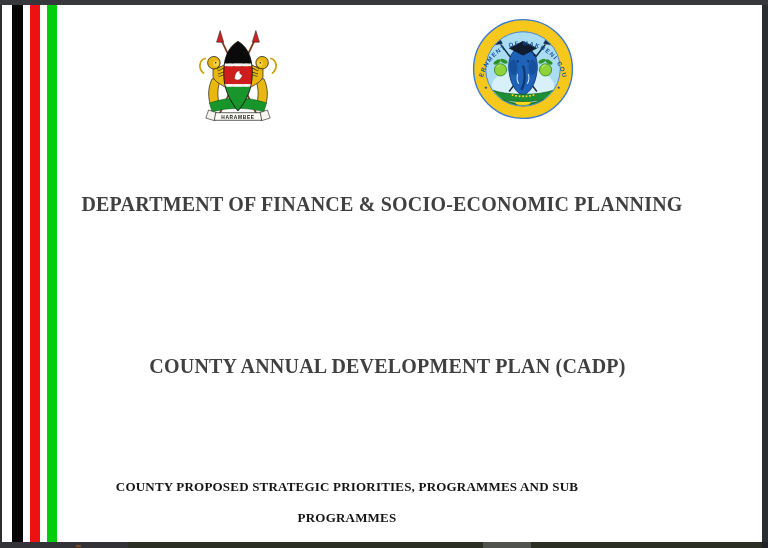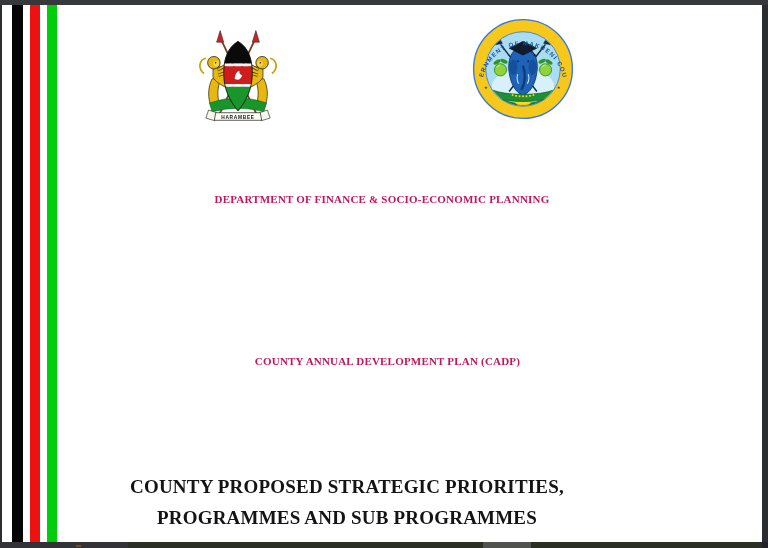--- a/index.html
+++ b/index.html
@@ -23,28 +23,28 @@
   .stripe-black { left:12px; width:11px; }
   .stripe-red   { left:30px; width:10px; }
   .stripe-green { left:47px; width:10px; }
   
   .kenya-arms   { position:absolute; left:183px; top:27px; width:110px; height:100px; }
   .makueni-seal { position:absolute; left:469px; top:17px; width:108px; height:104px; }
   .kenya-arms svg, .makueni-seal svg { width:100%; height:100%; display:block; }
   
   .heading {
     position:absolute; left:0; width:764px; text-align:center;
-    font-weight:bold; font-size:11px; color:#be185d; letter-spacing:0.2px;
+    font-weight:bold; font-size:20px; color:#404040; letter-spacing:0.2px;
   }
   .dept-title { top:193px; }
   .plan-title { top:355px;padding-left:11px; }
   .fiscal-year { top:395px; }
   .subtitle {
     position:absolute; left:87px; top:471px; width:520px; text-align:center;
-    font-weight:bold; font-size:19px; color:#141414; letter-spacing:0.2px;
+    font-weight:bold; font-size:13px; color:#141414; letter-spacing:0.2px;
     line-height:31px;
   }
 </style>
 </head>
 <body>
 
 <div class="viewport">
 
   <div class="stripe stripe-black" style="background-color: rgb(5, 5, 5);"></div>
   <div class="stripe stripe-red" style="background-color: rgb(238, 17, 17);"></div>

